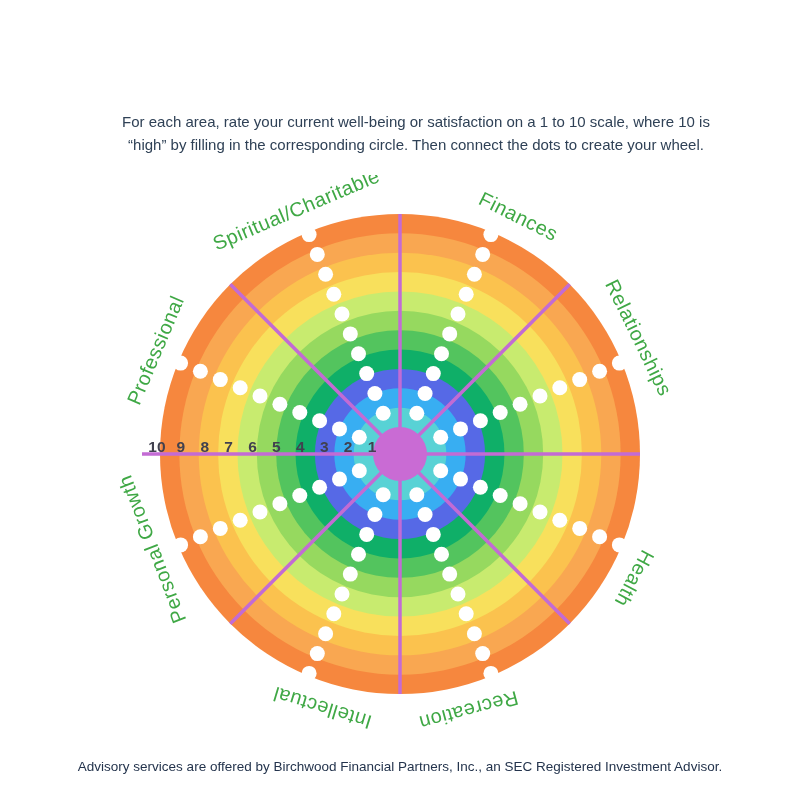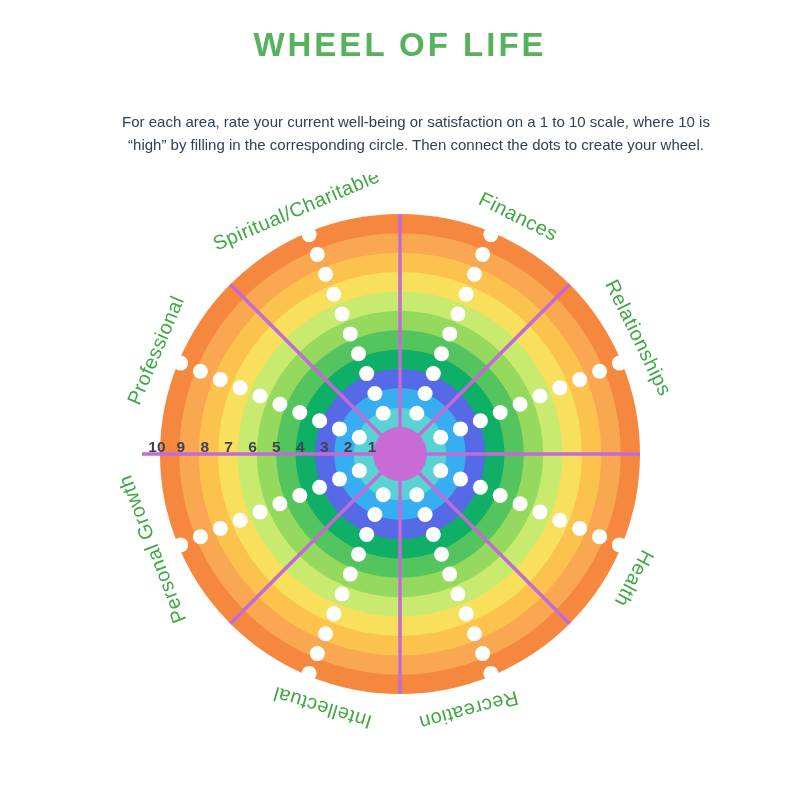--- a/index.html
+++ b/index.html
@@ -10,21 +10,20 @@
   .instructions{position:absolute;top:94px;left:102px;width:596px;margin:16px;text-align:center;
          font-size:15px;line-height:1.55;color:var(--text_dark,#2F4156);}
   #wheel{position:absolute;top:175px;left:0;}
   .footer{position:absolute;top:759px;left:0;width:100%;margin:0;text-align:center;
          font-size:13.5px;color:var(--footer_dark,#24344D);}
 </style>
 </head>
 <body style="--title_green: #56B25C; --label_green: #3FA845; --text_dark: #2F4156; --footer_dark: #24344D;">
 
 <div class="page">
-  <h1 class="title">WHEEL OF LIFE</h1>
   <p class="instructions">For each area, rate your current well-being or satisfaction on a 1 to 10 scale, where 10 is “high” by filling in the corresponding circle. Then connect the dots to create your wheel.</p>
   <svg id="wheel" width="800" height="590" viewBox="0 0 800 590" xmlns="http://www.w3.org/2000/svg">
       <circle cx="400" cy="279" r="240" fill="#F6873E"></circle>
       <circle cx="400" cy="279" r="220.63636363636363" fill="#F9A751"></circle>
       <circle cx="400" cy="279" r="201.27272727272728" fill="#FBC24E"></circle>
       <circle cx="400" cy="279" r="181.9090909090909" fill="#F8E05C"></circle>
       <circle cx="400" cy="279" r="162.54545454545453" fill="#C8EB6F"></circle>
       <circle cx="400" cy="279" r="143.1818181818182" fill="#96D95F"></circle>
       <circle cx="400" cy="279" r="123.81818181818181" fill="#53C45E"></circle>
       <circle cx="400" cy="279" r="104.45454545454545" fill="#0FAF68"></circle>
@@ -132,13 +131,14 @@
       <text x="372.0" y="277" text-anchor="middle" font-size="15.5" font-weight="bold" fill="#41414F" font-family="&quot;Liberation Sans&quot;, sans-serif">1</text>
       <text transform="translate(296.8 36.0) rotate(-23)" text-anchor="middle" dominant-baseline="middle" font-size="20" letter-spacing="0.5" fill="#3FA845" font-family="&quot;Liberation Sans&quot;, sans-serif">Spiritual/Charitable</text>
       <text transform="translate(517.8 42.7) rotate(26.5)" text-anchor="middle" dominant-baseline="middle" font-size="20" letter-spacing="0.5" fill="#3FA845" font-family="&quot;Liberation Sans&quot;, sans-serif">Finances</text>
       <text transform="translate(637.3 163.3) rotate(64)" text-anchor="middle" dominant-baseline="middle" font-size="20" letter-spacing="0.5" fill="#3FA845" font-family="&quot;Liberation Sans&quot;, sans-serif">Relationships</text>
       <text transform="translate(633.1 402.9) rotate(118)" text-anchor="middle" dominant-baseline="middle" font-size="20" letter-spacing="0.5" fill="#3FA845" font-family="&quot;Liberation Sans&quot;, sans-serif">Health</text>
       <text transform="translate(468.3 534.0) rotate(165)" text-anchor="middle" dominant-baseline="middle" font-size="20" letter-spacing="0.5" fill="#3FA845" font-family="&quot;Liberation Sans&quot;, sans-serif">Recreation</text>
       <text transform="translate(322.8 531.5) rotate(197)" text-anchor="middle" dominant-baseline="middle" font-size="20" letter-spacing="0.5" fill="#3FA845" font-family="&quot;Liberation Sans&quot;, sans-serif">Intellectual</text>
       <text transform="translate(153.5 373.6) rotate(249)" text-anchor="middle" dominant-baseline="middle" font-size="20" letter-spacing="0.5" fill="#3FA845" font-family="&quot;Liberation Sans&quot;, sans-serif">Personal Growth</text>
       <text transform="translate(157.0 175.8) rotate(-67)" text-anchor="middle" dominant-baseline="middle" font-size="20" letter-spacing="0.5" fill="#3FA845" font-family="&quot;Liberation Sans&quot;, sans-serif">Professional</text>
     </svg>
+  <p class="footer">Advisory services are offered by Birchwood Financial Partners, Inc., an SEC Registered Investment Advisor.</p>
 </div>
 
 </body></html>

